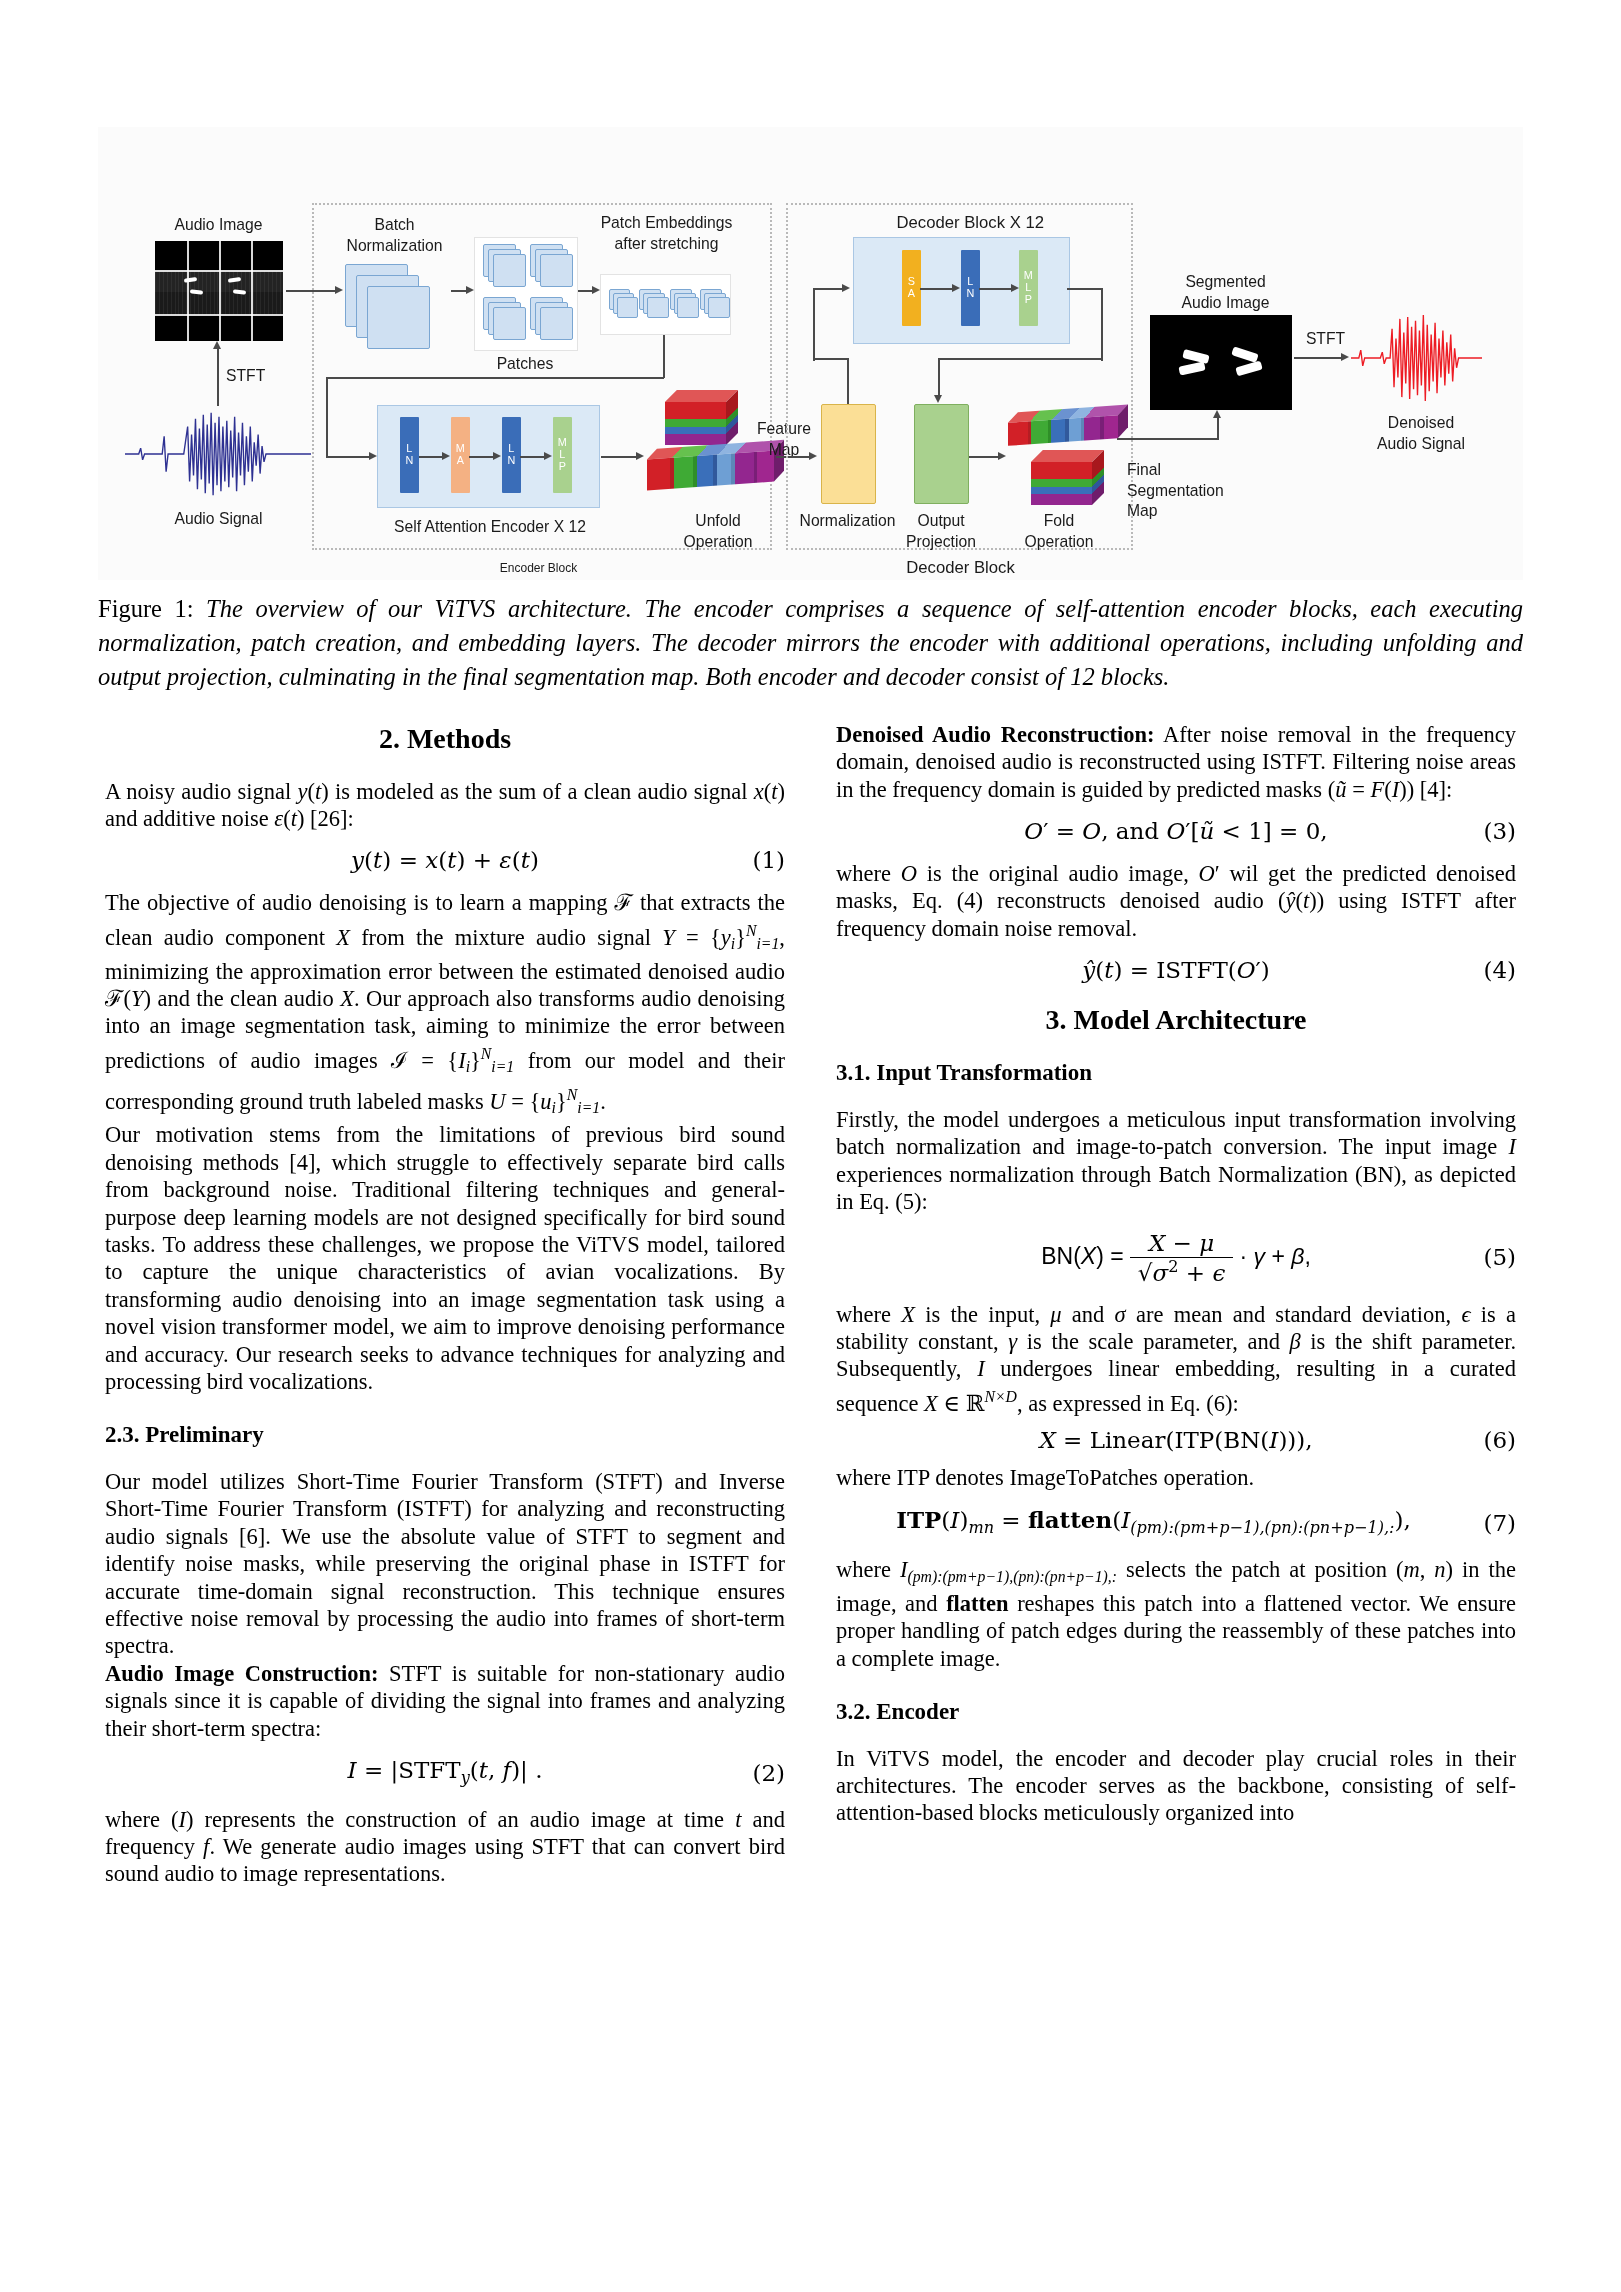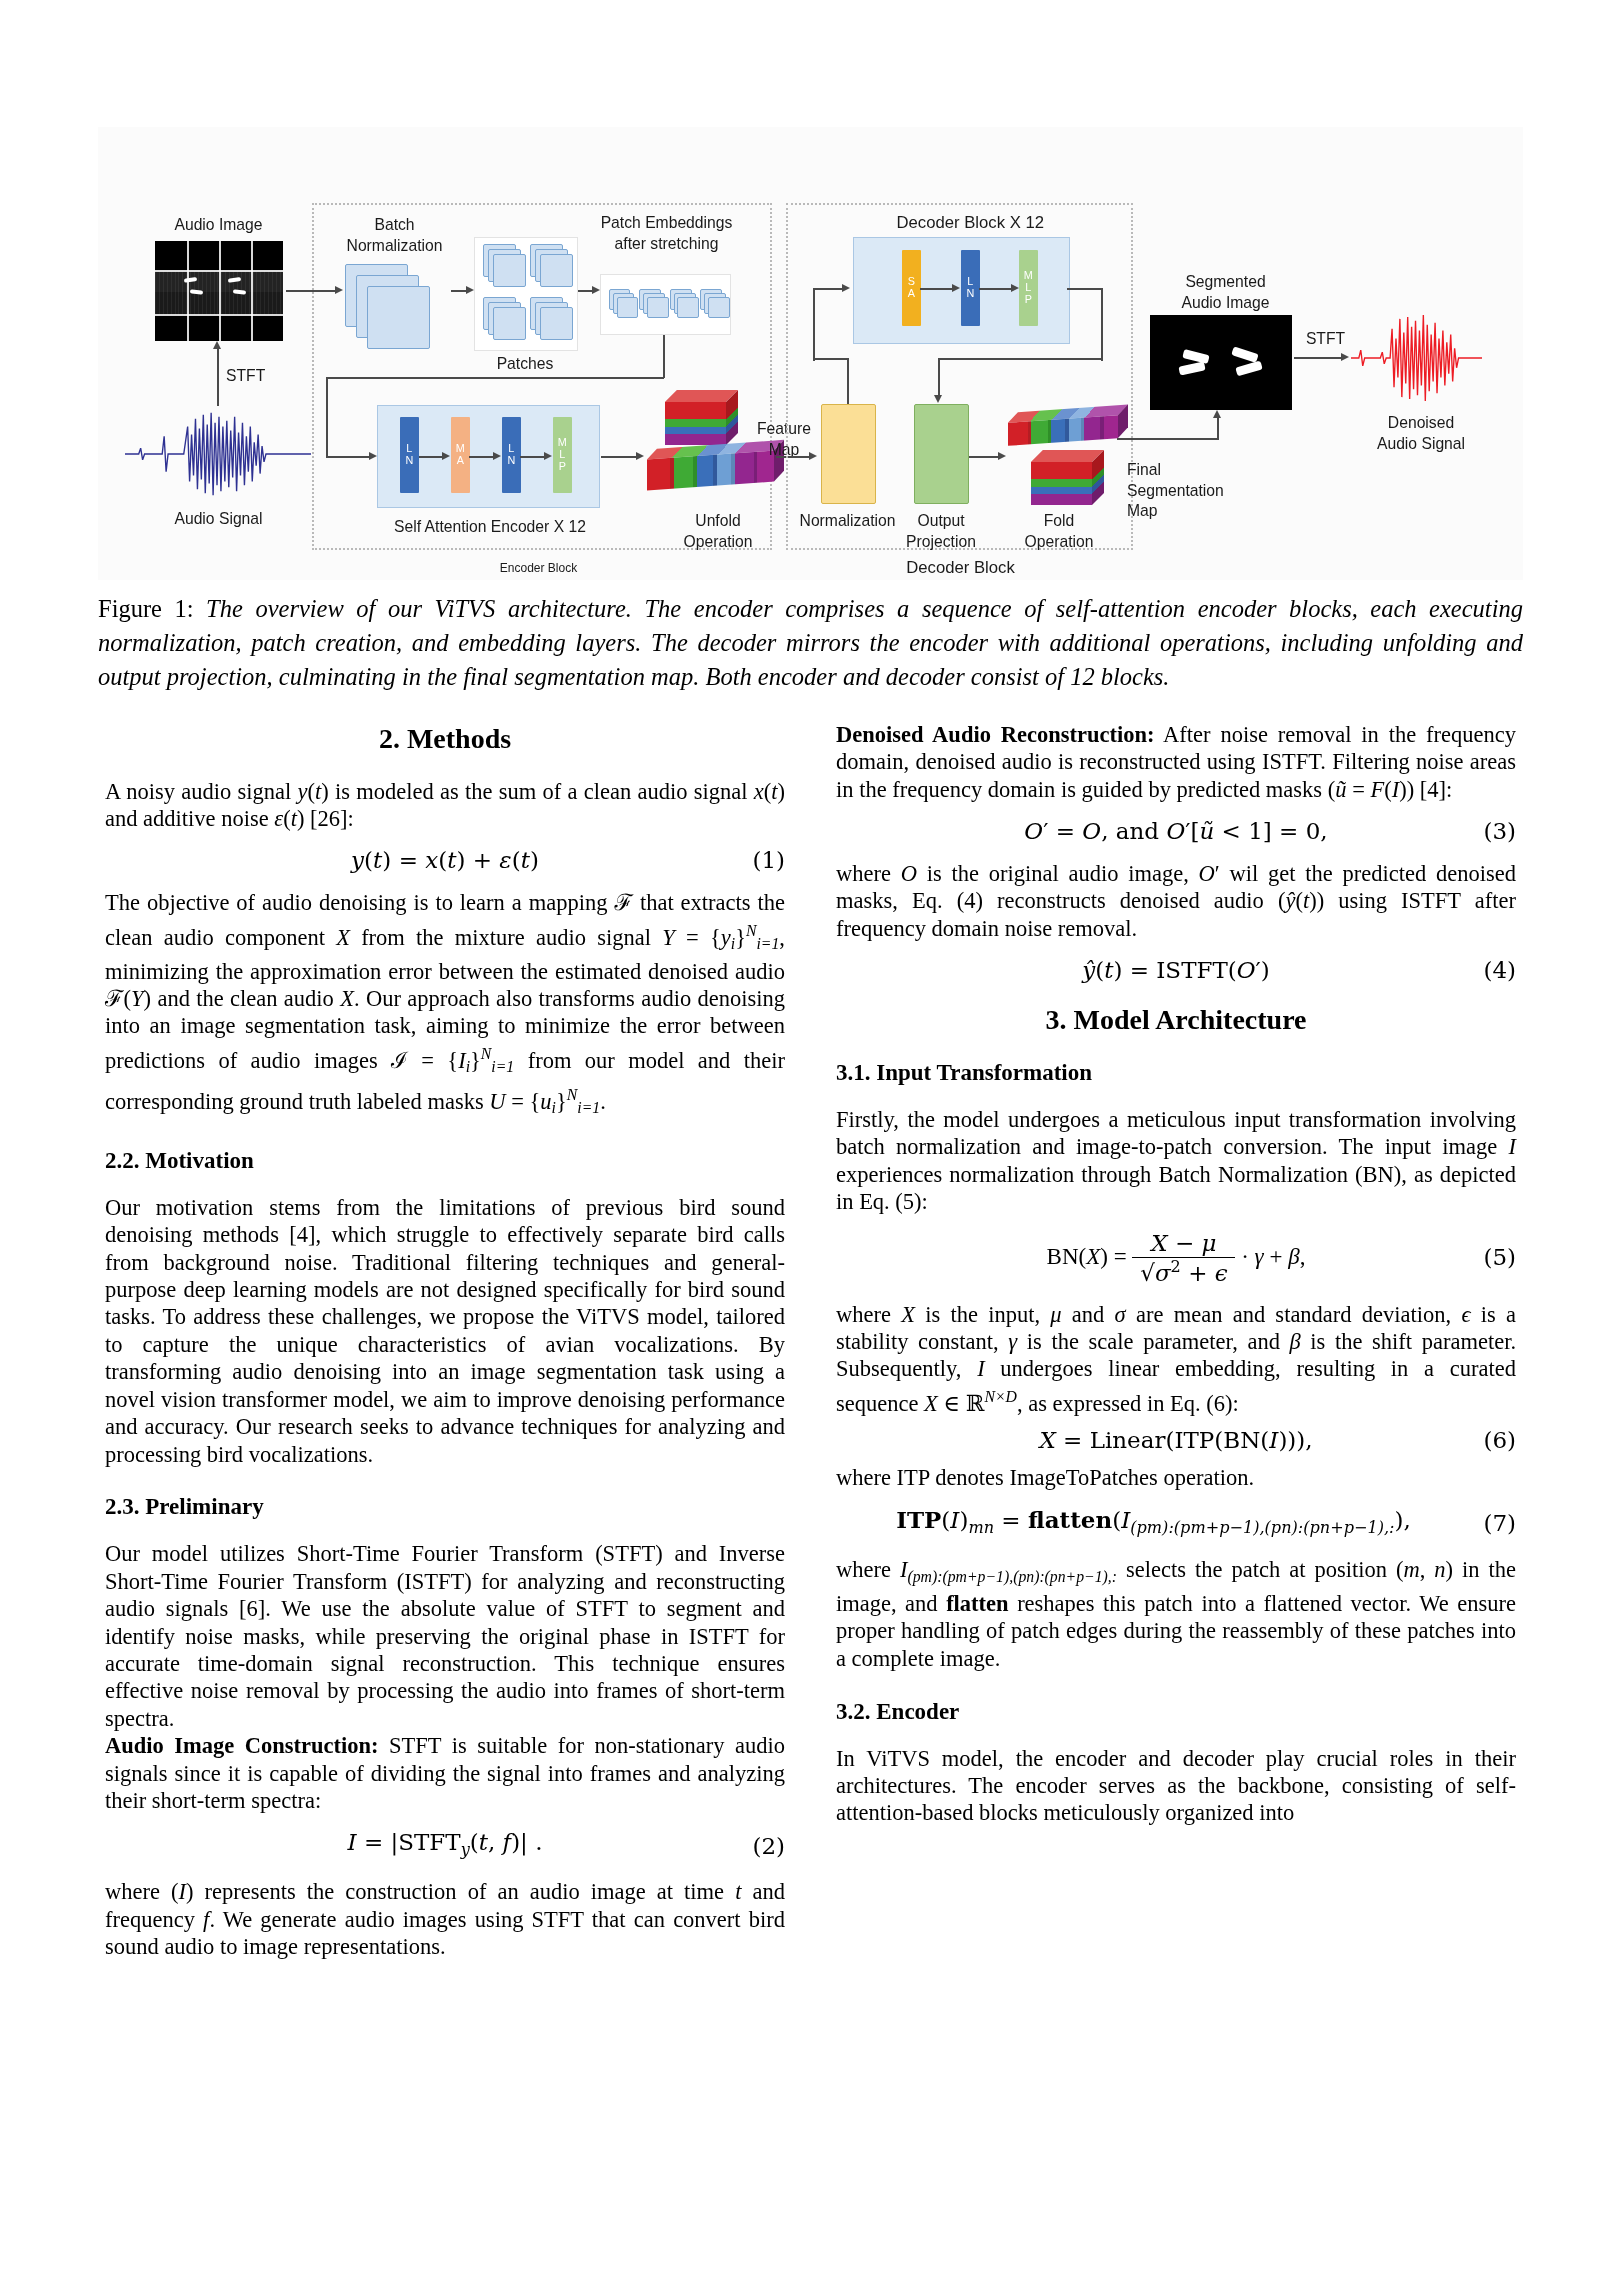--- a/index.html
+++ b/index.html
@@ -64,21 +64,21 @@
   .col p{margin:0;}
   .equation{display:flex;align-items:center;margin:14.7px 0;font-size:23px;
             font-family:"DejaVu Serif","DejaVu Sans",serif;}
   .eq-body{flex:1;text-align:center;}
   .eq-num{min-width:45px;text-align:right;}
   .msup{font-size:70%;vertical-align:0.55em;}
   .msub{font-size:70%;vertical-align:-0.3em;}
   .frac{display:inline-block;vertical-align:middle;text-align:center;line-height:1.15;}
   .frac .fnum{display:block;padding:0 7.8px;}
   .frac .fden{display:block;border-top:1.5px solid #000;padding:0 7.8px;}
-  .mathseg{font-family:Liberation Serif, serif;}
+  .mathseg{font-family:Liberation Sans, sans-serif;}
 </style>
 </head>
 <body>
 
 <div class="page">
 
   <div class="figure">
 
     <div class="fig-label" style="left:47px;top:88px;width:147px;">Audio Image</div>
     <div class="blackbox" style="left:57px;top:114px;width:128px;height:100px;">
@@ -287,21 +287,20 @@
 
   <div class="col col-left">
     <div class="sec-h">2. Methods</div>
     <p><span>A noisy audio signal </span><span style="font-style: italic;">y</span><span>(</span><span style="font-style: italic;">t</span><span>) is modeled as the sum of a clean audio signal </span><span style="font-style: italic;">x</span><span>(</span><span style="font-style: italic;">t</span><span>) and additive noise </span><span style="font-style: italic;">ε</span><span>(</span><span style="font-style: italic;">t</span><span>) [26]:</span></p>
     <div class="equation">
       <span class="eq-num" style="min-width:45px;visibility:hidden;"></span>
       <span class="eq-body"><span style="font-style: italic;">y</span><span>(</span><span style="font-style: italic;">t</span><span>) = </span><span style="font-style: italic;">x</span><span>(</span><span style="font-style: italic;">t</span><span>) + </span><span style="font-style: italic;">ε</span><span>(</span><span style="font-style: italic;">t</span><span>)</span></span>
       <span class="eq-num">(1)</span>
     </div>
     <p><span>The objective of audio denoising is to learn a mapping </span><span>ℱ</span><span> that extracts the clean audio component </span><span style="font-style: italic;">X</span><span> from the mixture audio signal </span><span style="font-style: italic;">Y</span><span> = {</span><span style="font-style: italic;">y</span><span class="msub" style="font-style: italic;">i</span><span>}</span><span class="msup" style="font-style: italic;">N</span><span class="msub" style="font-style: italic;">i=1</span><span>, minimizing the approximation error between the estimated denoised audio </span><span>ℱ</span><span>(</span><span style="font-style: italic;">Y</span><span>) and the clean audio </span><span style="font-style: italic;">X</span><span>. Our approach also transforms audio denoising into an image segmentation task, aiming to minimize the error between predictions of audio images </span><span>ℐ</span><span> = {</span><span style="font-style: italic;">I</span><span class="msub" style="font-style: italic;">i</span><span>}</span><span class="msup" style="font-style: italic;">N</span><span class="msub" style="font-style: italic;">i=1</span><span> from our model and their corresponding ground truth labeled masks </span><span style="font-style: italic;">U</span><span> = {</span><span style="font-style: italic;">u</span><span class="msub" style="font-style: italic;">i</span><span>}</span><span class="msup" style="font-style: italic;">N</span><span class="msub" style="font-style: italic;">i=1</span><span>.</span></p>
-    <div class="sub-h">2.2. Motivation</div>
     <p><span>Our motivation stems from the limitations of previous bird sound denoising methods [4], which struggle to effectively separate bird calls from background noise.  Traditional filtering techniques and general-purpose deep learning models are not designed specifically for bird sound tasks.  To address these challenges, we propose the ViTVS model, tailored to capture the unique characteristics of avian vocalizations. By transforming audio denoising into an image segmentation task using a novel vision transformer model, we aim to improve denoising performance and accuracy. Our research seeks to advance techniques for analyzing and processing bird vocalizations.</span></p>
     <div class="sub-h">2.3. Preliminary</div>
     <p><span>Our model utilizes Short-Time Fourier Transform (STFT) and Inverse Short-Time Fourier Transform (ISTFT) for analyzing and reconstructing audio signals [6]. We use the absolute value of STFT to segment and identify noise masks, while preserving the original phase in ISTFT for accurate time-domain signal reconstruction. This technique ensures effective noise removal by processing the audio into frames of short-term spectra.</span></p>
     <p><span style="font-weight: bold;">Audio Image Construction:</span><span>  STFT is suitable for non-stationary audio signals since it is capable of dividing the signal into frames and analyzing their short-term spectra:</span></p>
     <div class="equation">
       <span class="eq-num" style="min-width:45px;visibility:hidden;"></span>
       <span class="eq-body"><span style="font-style: italic;">I</span><span> = |STFT</span><span class="msub" style="font-style: italic;">y</span><span>(</span><span style="font-style: italic;">t</span><span>, </span><span style="font-style: italic;">f</span><span>)| .</span></span>
       <span class="eq-num">(2)</span>
     </div>
     <p><span>where (</span><span style="font-style: italic;">I</span><span>) represents the construction of an audio image at time </span><span style="font-style: italic;">t</span><span> and frequency </span><span style="font-style: italic;">f</span><span>. We generate audio images using STFT that can convert bird sound audio to image representations.</span></p>

